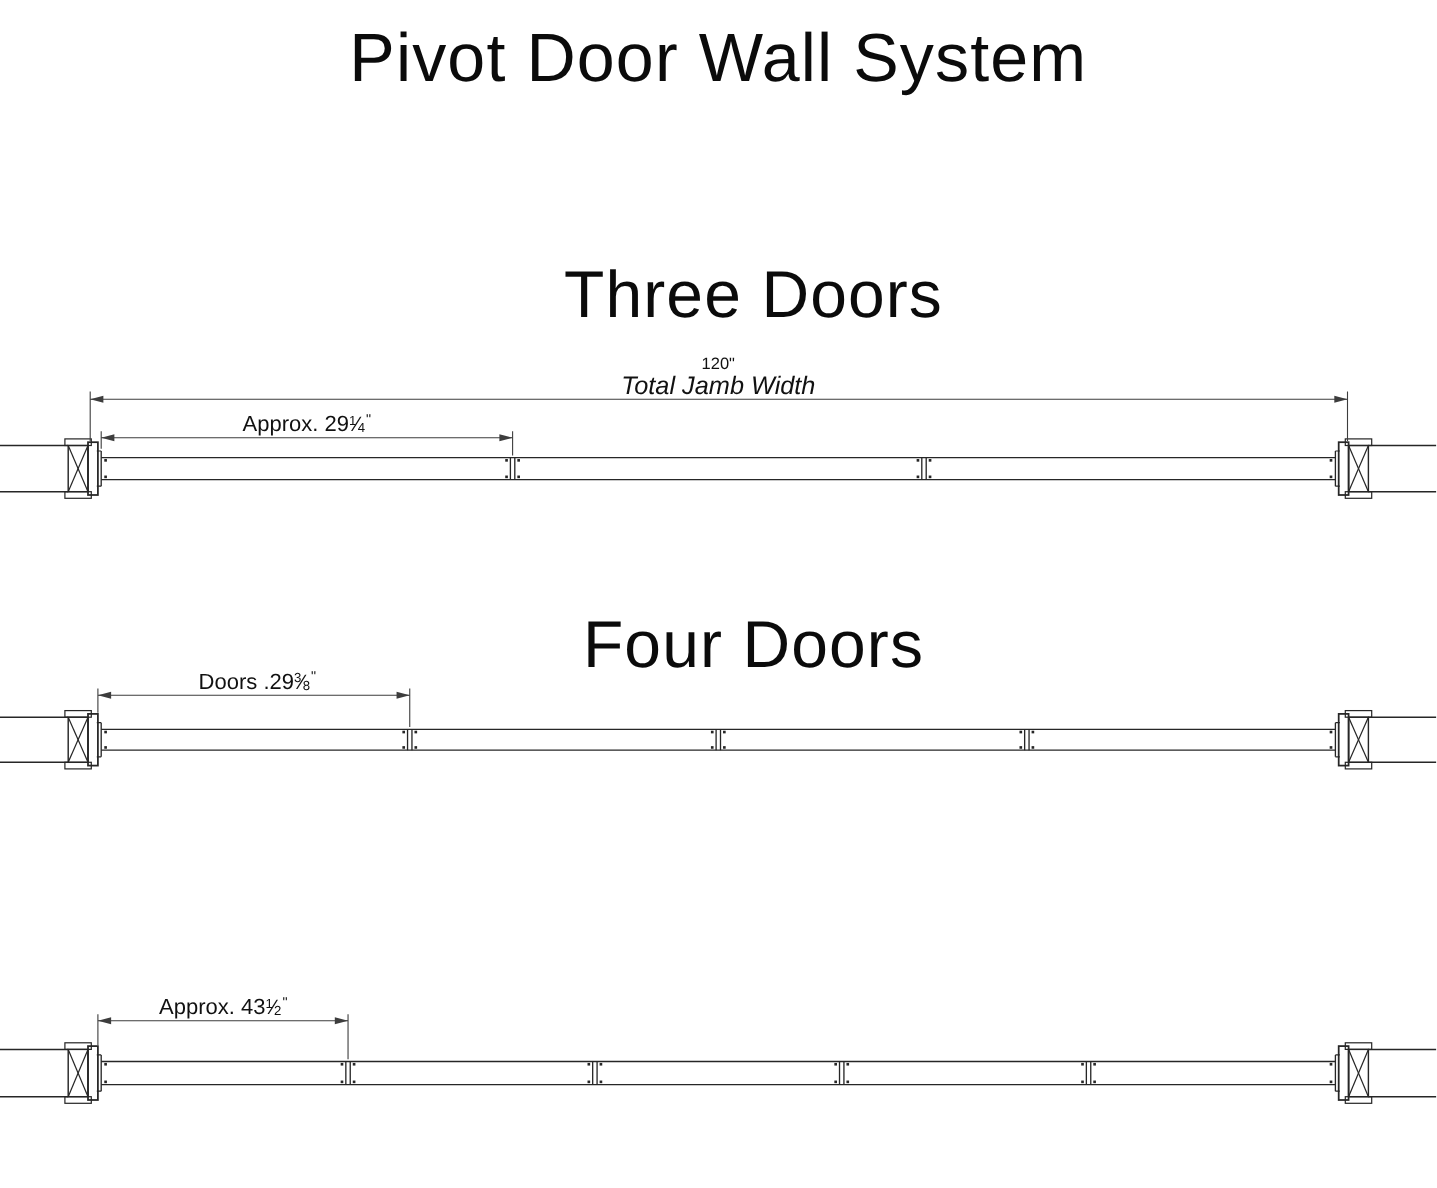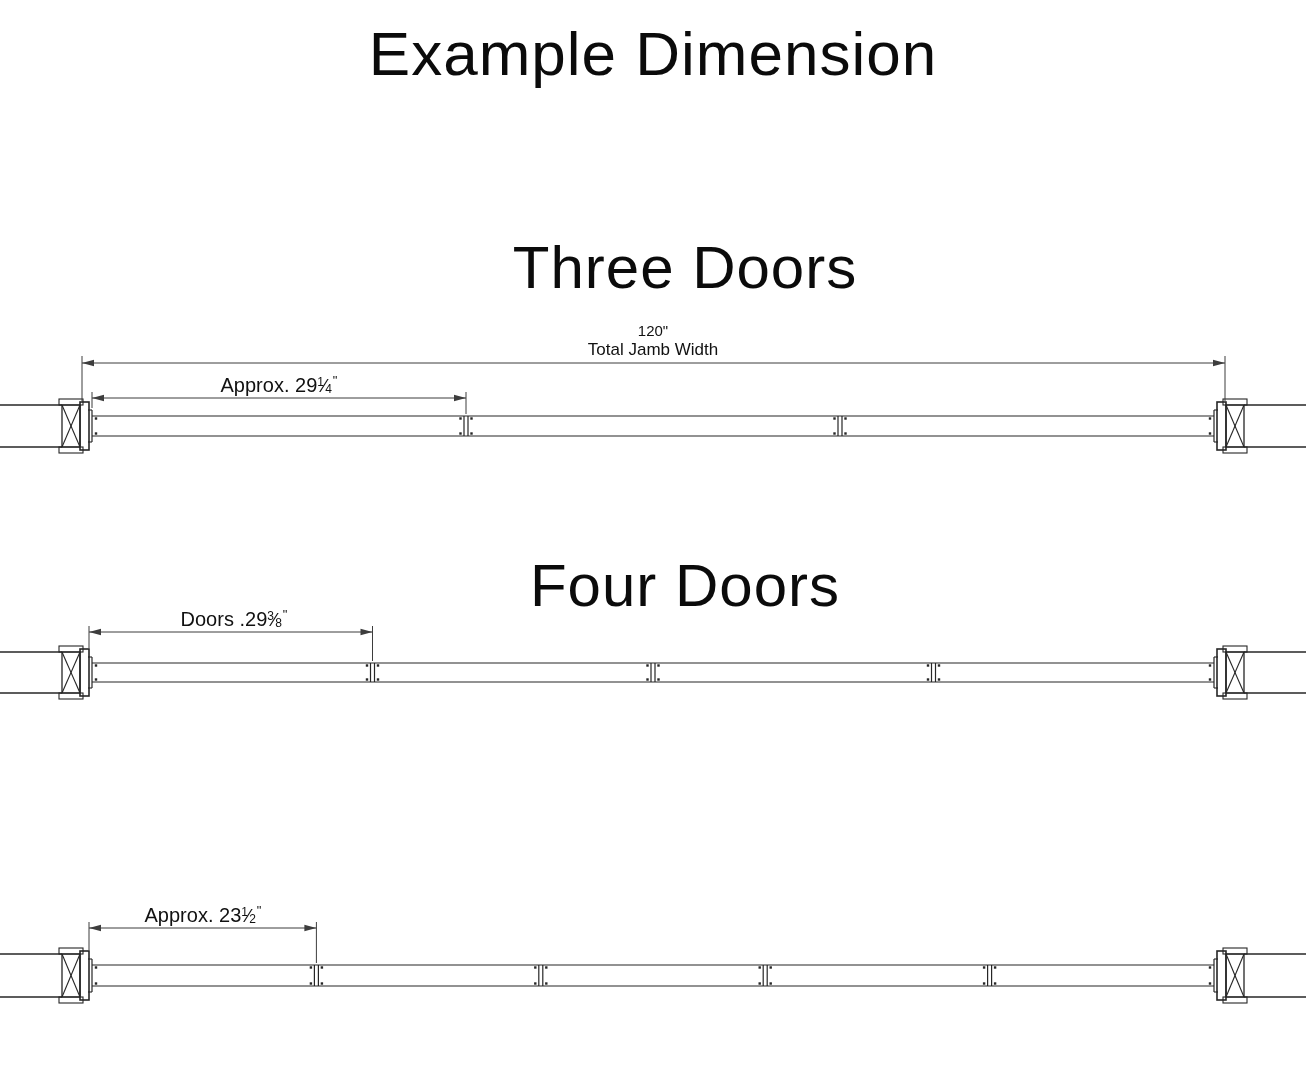--- a/index.html
+++ b/index.html
@@ -27,34 +27,34 @@
     padding-left:32px;
   }
   .diagram-svg{position:absolute;left:0;display:block;}
   .dim-label{
     position:absolute;
     text-align:center;
     color:#111;
     white-space:nowrap;
   }
   .total-dim{width:280px;font-size:15px;line-height:18px;}
-  .total-dim .jamb-line{font-size:17px;line-height:20px;}
+  .total-dim .jamb-line{font-size:23px;line-height:20px;font-style:italic;}
   .panel-dim{width:280px;font-size:20px;line-height:24px;}
   .fnum{font-size:0.6em;vertical-align:0.5em;}
   .fsl{font-size:0.95em;margin:0 -1px;}
   .fden{font-size:0.6em;vertical-align:-0.08em;}
   .finch{font-size:0.65em;vertical-align:0.55em;margin-left:1px;}
 </style>
 </head>
 <body>
 
 <div class="canvas">
 
   <div class="page-title">
-    <div>Example Dimension</div>
+    <div>Pivot Door Wall System</div>
   </div>
 
   <div class="section-heading" style="top:235px">Three Doors</div>
 
   <div class="dim-label total-dim" style="left:513px;top:322px">
     <div>120"</div>
     <div class="jamb-line">Total Jamb Width</div>
   </div>
 
   <div class="dim-label panel-dim" style="left:139px;top:369px"><span>Approx. 29</span><span class="fnum">1</span><span class="fsl">⁄</span><span class="fden">4</span><span class="finch">"</span></div>
@@ -164,21 +164,21 @@
       <rect x="926.8" y="83.3" width="2.4" height="2.4" fill="#262626" stroke="none"></rect>
       <rect x="937.8" y="83.3" width="2.4" height="2.4" fill="#262626" stroke="none"></rect>
       <line x1="89" y1="37" x2="372.5" y2="37" stroke="#3d3d3d" stroke-width="1"></line>
       <polygon points="89,37 101,33.8 101,40.2" fill="#3d3d3d" stroke="none"></polygon>
       <polygon points="372.5,37 360.5,33.8 360.5,40.2" fill="#3d3d3d" stroke="none"></polygon>
       <line x1="372.5" y1="31" x2="372.5" y2="66" stroke="#3d3d3d" stroke-width="1"></line>
       <line x1="89" y1="31" x2="89" y2="53" stroke="#3d3d3d" stroke-width="1"></line>
     </svg>
 
 
-  <div class="dim-label panel-dim" style="left:63px;top:899px"><span>Approx. 23</span><span class="fnum">1</span><span class="fsl">⁄</span><span class="fden">2</span><span class="finch">"</span></div>
+  <div class="dim-label panel-dim" style="left:63px;top:899px"><span>Approx. 43</span><span class="fnum">1</span><span class="fsl">⁄</span><span class="fden">2</span><span class="finch">"</span></div>
 
   <svg class="diagram-svg" style="top:890px" width="1306" height="115" viewBox="0 0 1306 115">
       <line x1="0" y1="64" x2="62" y2="64" stroke="#262626" stroke-width="1.4"></line>
       <line x1="0" y1="107" x2="62" y2="107" stroke="#262626" stroke-width="1.4"></line>
       <line x1="1244" y1="64" x2="1306" y2="64" stroke="#262626" stroke-width="1.4"></line>
       <line x1="1244" y1="107" x2="1306" y2="107" stroke="#262626" stroke-width="1.4"></line>
       <rect x="62" y="64" width="18" height="43" fill="none" stroke="#262626" stroke-width="1.3"></rect>
       <line x1="62" y1="64" x2="80" y2="107" stroke="#262626" stroke-width="1.1"></line>
       <line x1="62" y1="107" x2="80" y2="64" stroke="#262626" stroke-width="1.1"></line>
       <rect x="1226" y="64" width="18" height="43" fill="none" stroke="#262626" stroke-width="1.3"></rect>

